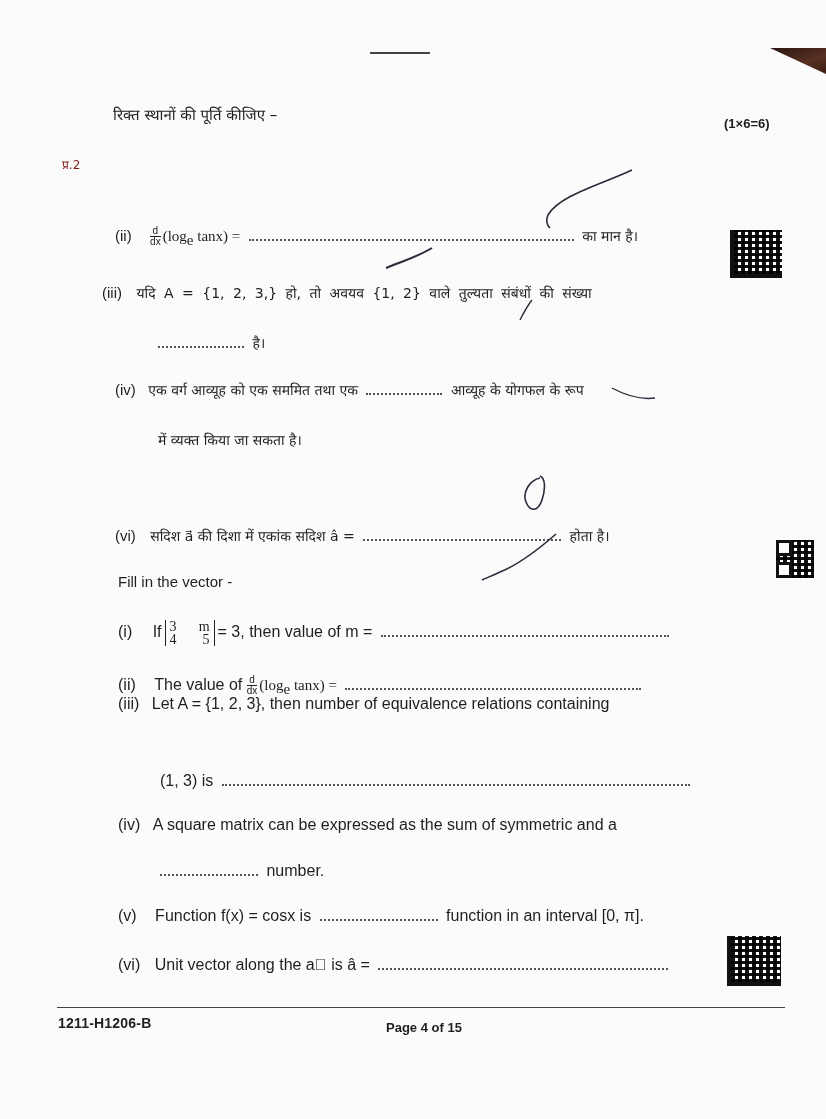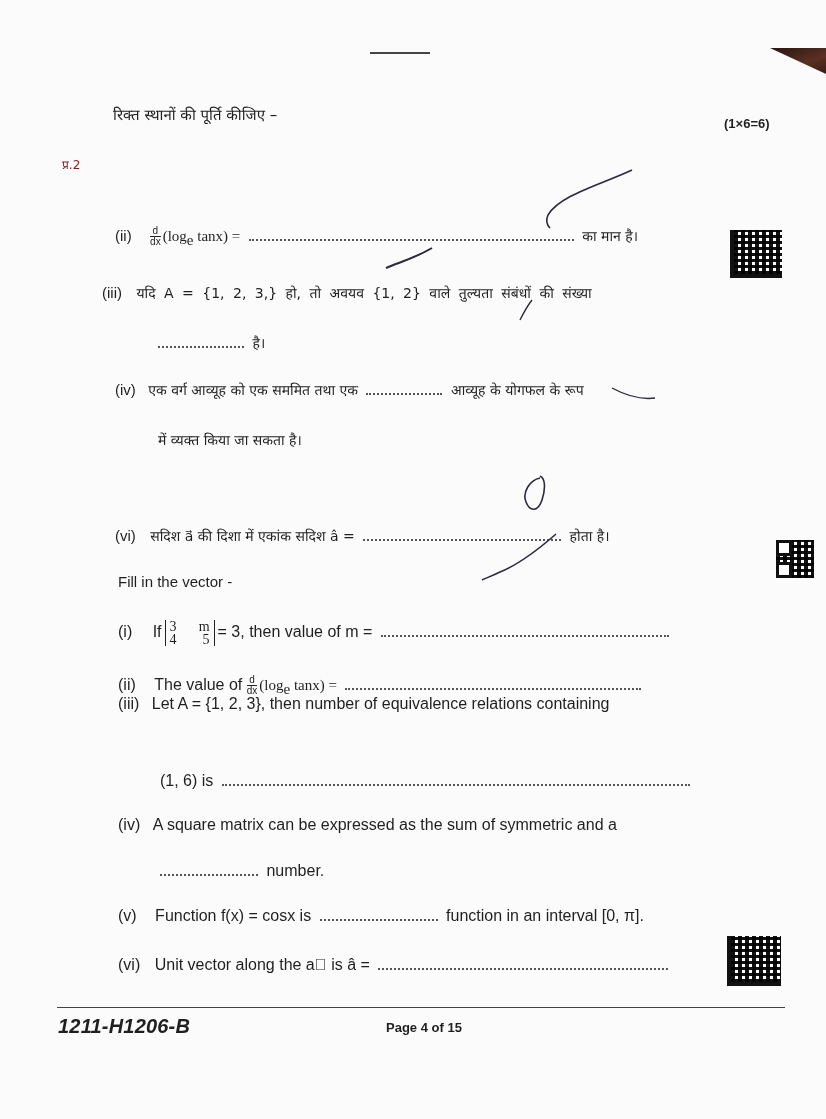--- a/index.html
+++ b/index.html
@@ -44,21 +44,21 @@
       repeating-linear-gradient(0deg, #111 0 3px, #fff 3px 6px);
     background-blend-mode: multiply;
   }
   .qr.dm { border-left: 4px solid #111; border-bottom: 4px solid #111; }
   .qr.sq::before, .qr.sq::after {
     content:""; position:absolute; width:10px; height:10px; border:3px solid #111; background:#fff;
   }
   .qr.sq::before { left:0; top:0; }
   .qr.sq::after { left:0; bottom:0; }
   .footer-rule { position: absolute; left: 57px; top: 1007px; width: 728px; height: 0; border-top: 1.5px solid #444; }
-  .code { font-family: "Liberation Sans", sans-serif; font-weight: bold; font-size: 20px; letter-spacing: 0.2px; font-style: italic; }
+  .code { font-family: "Liberation Sans", sans-serif; font-weight: bold; font-size: 14px; letter-spacing: 0.2px; }
   .pg { font-family: Liberation Sans, sans-serif; font-weight: bold; font-size: 13px; }
   svg.marks { position: absolute; left:0; top:0; pointer-events:none; }
 </style>
 </head>
 <body>
 
 <div class="page">
   <div class="corner"></div>
   <div class="topline"></div>
 
@@ -112,21 +112,21 @@
     <span class="en" style="margin-left:14px;">The value of</span>
     <span class="frac"><span class="n">d</span><span class="d">dx</span></span><span class="serif">(log</span><sub class="serif">e</sub><span class="serif"> tanx) =</span>
     <span class="dots" style="width:296px;"></span>
   </div>
 
   <div class="abs" style="left:118px; top:695px;">
     <span class="en">(iii)</span>
     <span class="en" style="margin-left:8px;">Let A = {1, 2, 3}, then number of equivalence relations containing</span>
   </div>
   <div class="abs" style="left:160px; top:772px;">
-    <span class="en">(1, 6) is</span>
+    <span class="en">(1, 3) is</span>
     <span class="dots" style="width:468px;"></span>
   </div>
 
   <div class="abs" style="left:118px; top:816px;">
     <span class="en">(iv)</span>
     <span class="en" style="margin-left:8px;">A square matrix can be expressed as the sum of symmetric and a</span>
   </div>
   <div class="abs" style="left:160px; top:862px;">
     <span class="dots" style="width:98px; margin-left:0;"></span>
     <span class="en">number.</span>

